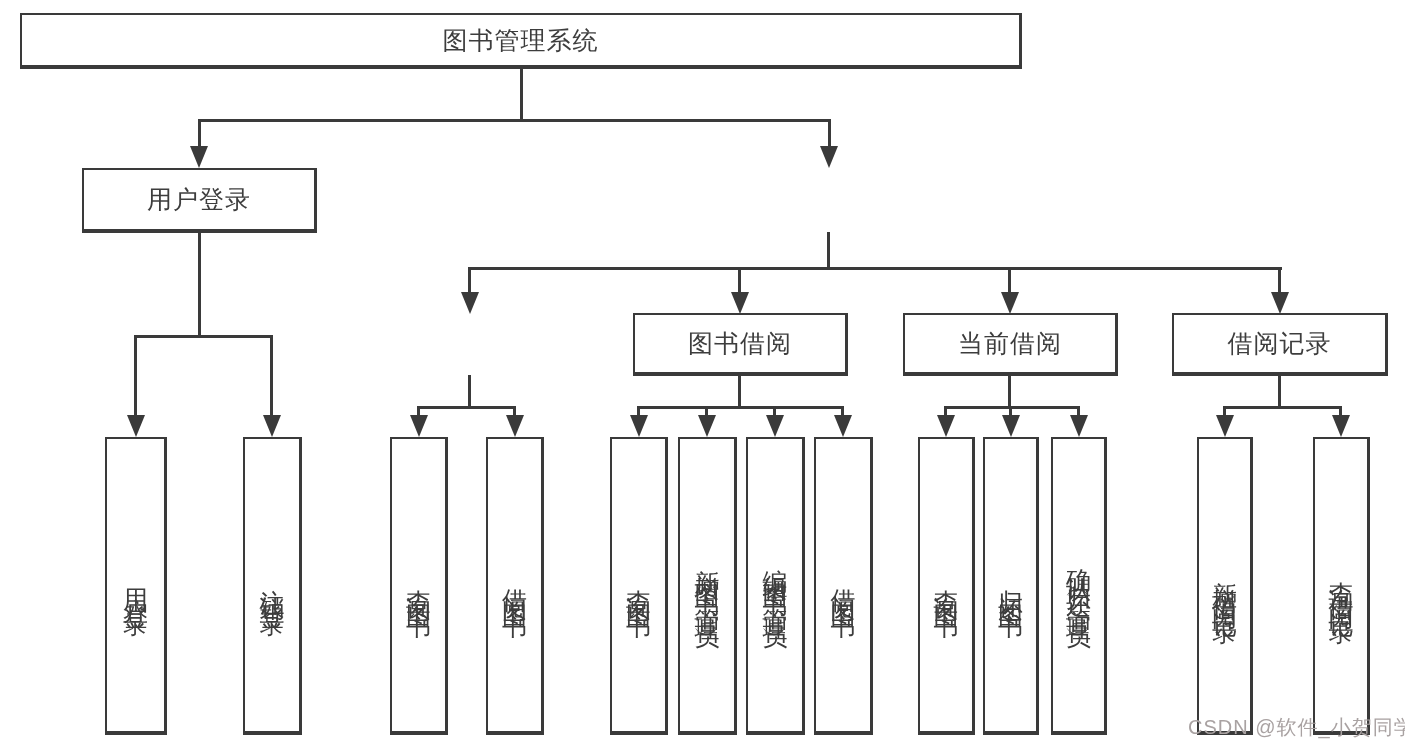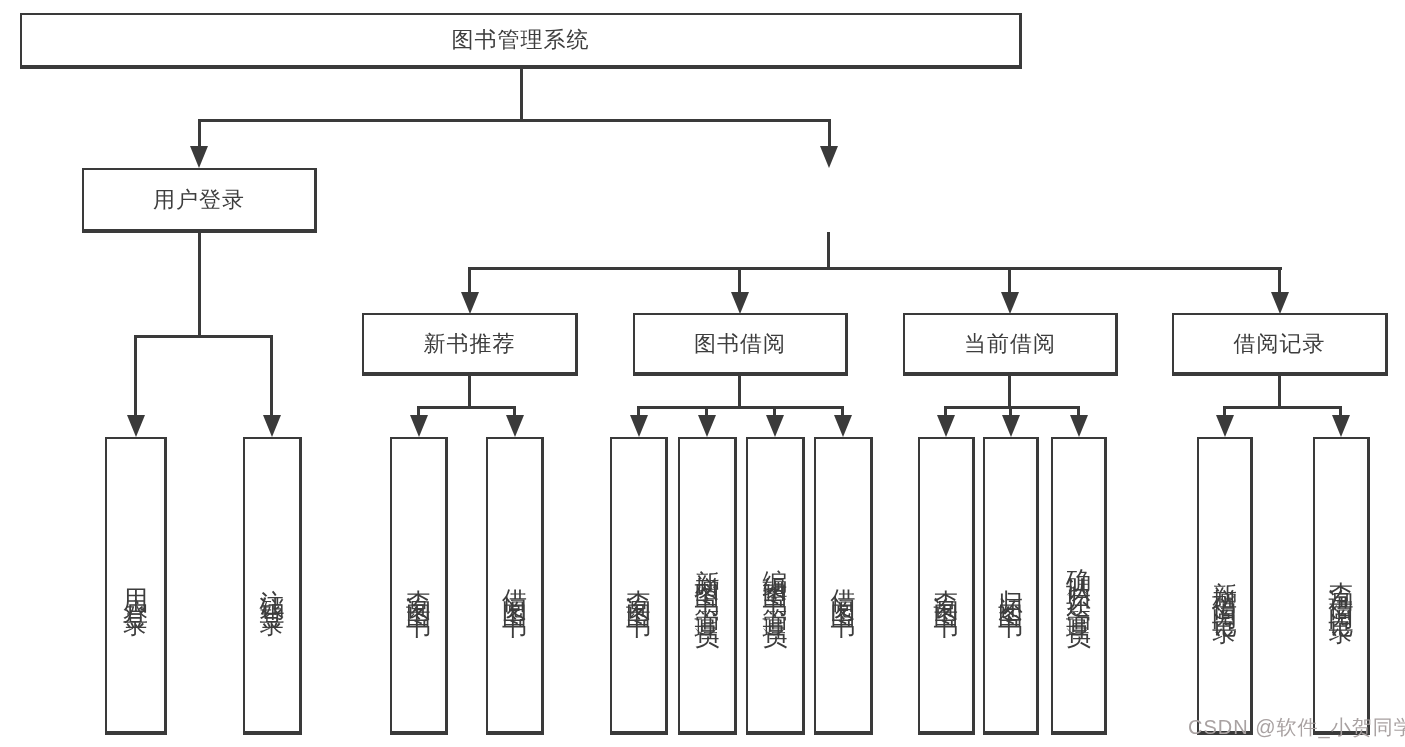--- a/index.html
+++ b/index.html
@@ -4,21 +4,21 @@
 <style>
   html,body{margin:0;padding:0;background:#ffffff;}
   .canvas{
     position:relative;width:1405px;height:747px;background:#ffffff;overflow:hidden;
     font-family:"Liberation Sans","DejaVu Sans",sans-serif;color:#3d3d3d;
   }
   .hbox{
     position:absolute;box-sizing:border-box;background:#fff;
     border:2px solid #3a3a3a;border-bottom-width:4px;border-right-width:3px;
     display:flex;align-items:center;justify-content:center;
-    font-size:22px;letter-spacing:1px;white-space:nowrap;
+    font-size:25px;letter-spacing:1px;white-space:nowrap;
   }
   .vbox{
     position:absolute;top:437px;height:298px;box-sizing:border-box;background:#fff;
     border:2px solid #3a3a3a;border-bottom-width:4px;border-right-width:3px;
     display:flex;align-items:center;justify-content:center;
     writing-mode:vertical-rl;text-orientation:mixed;
     font-size:25px;letter-spacing:8px;line-height:1;white-space:nowrap;
   }
   .hline{position:absolute;height:3px;background:#3a3a3a;}
   .vline{position:absolute;width:3px;background:#3a3a3a;}
@@ -63,23 +63,20 @@
   <div class="hline" style="left:468px;top:267px;width:814px"></div>
   <div class="vline" style="left:468px;top:267px;height:25px"></div>
   <div class="arrow" style="left:461px;top:292px"></div>
   <div class="vline" style="left:738px;top:267px;height:25px"></div>
   <div class="arrow" style="left:731px;top:292px"></div>
   <div class="vline" style="left:1008px;top:267px;height:25px"></div>
   <div class="arrow" style="left:1001px;top:292px"></div>
   <div class="vline" style="left:1278px;top:267px;height:25px"></div>
   <div class="arrow" style="left:1271px;top:292px"></div>
 
-  <div class="hbox" style="left:362px;top:313px;width:216px;height:63px">
-    <span>新书推荐</span>
-  </div>
   <div class="hbox" style="left:903px;top:313px;width:215px;height:63px">
     <span>当前借阅</span>
   </div>
   <div class="hbox" style="left:633px;top:313px;width:215px;height:63px">
     <span>图书借阅</span>
   </div>
   <div class="hbox" style="left:1172px;top:313px;width:216px;height:63px">
     <span>借阅记录</span>
   </div>
 

